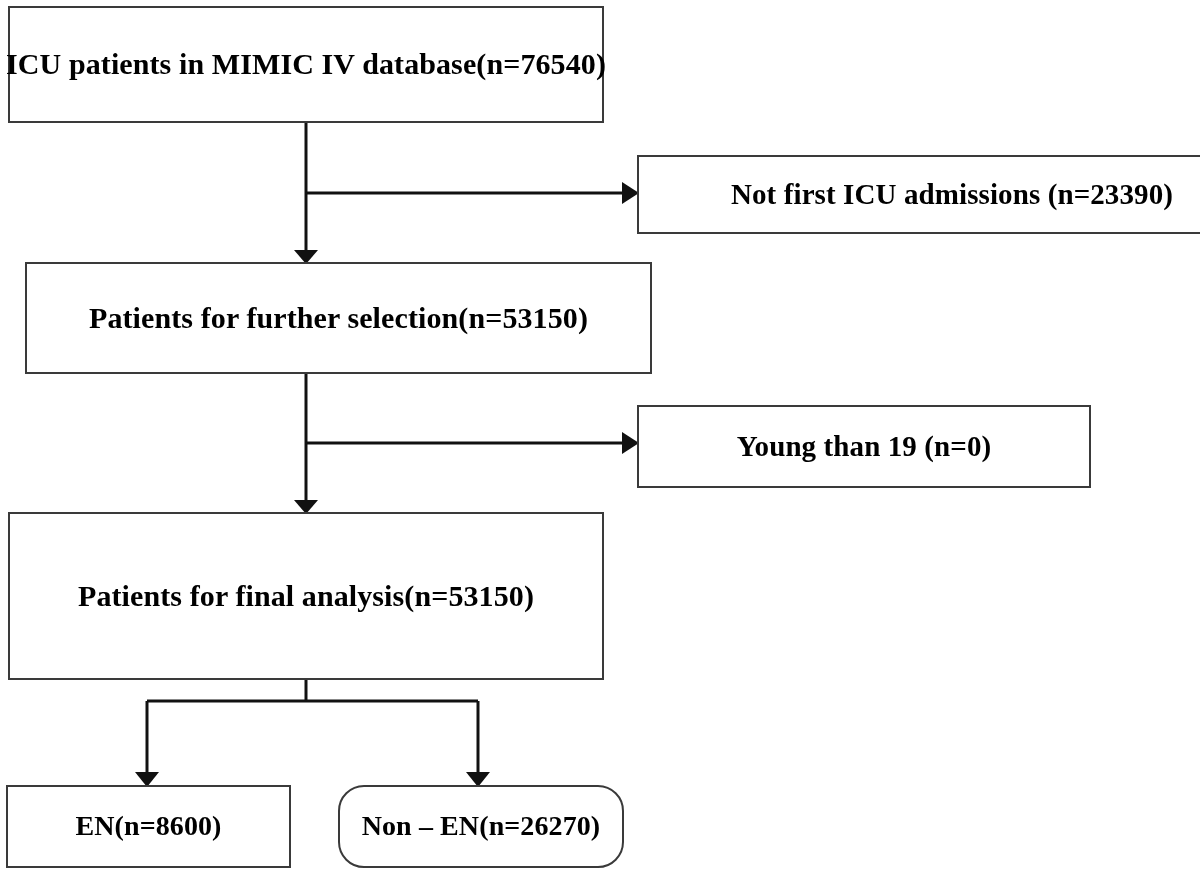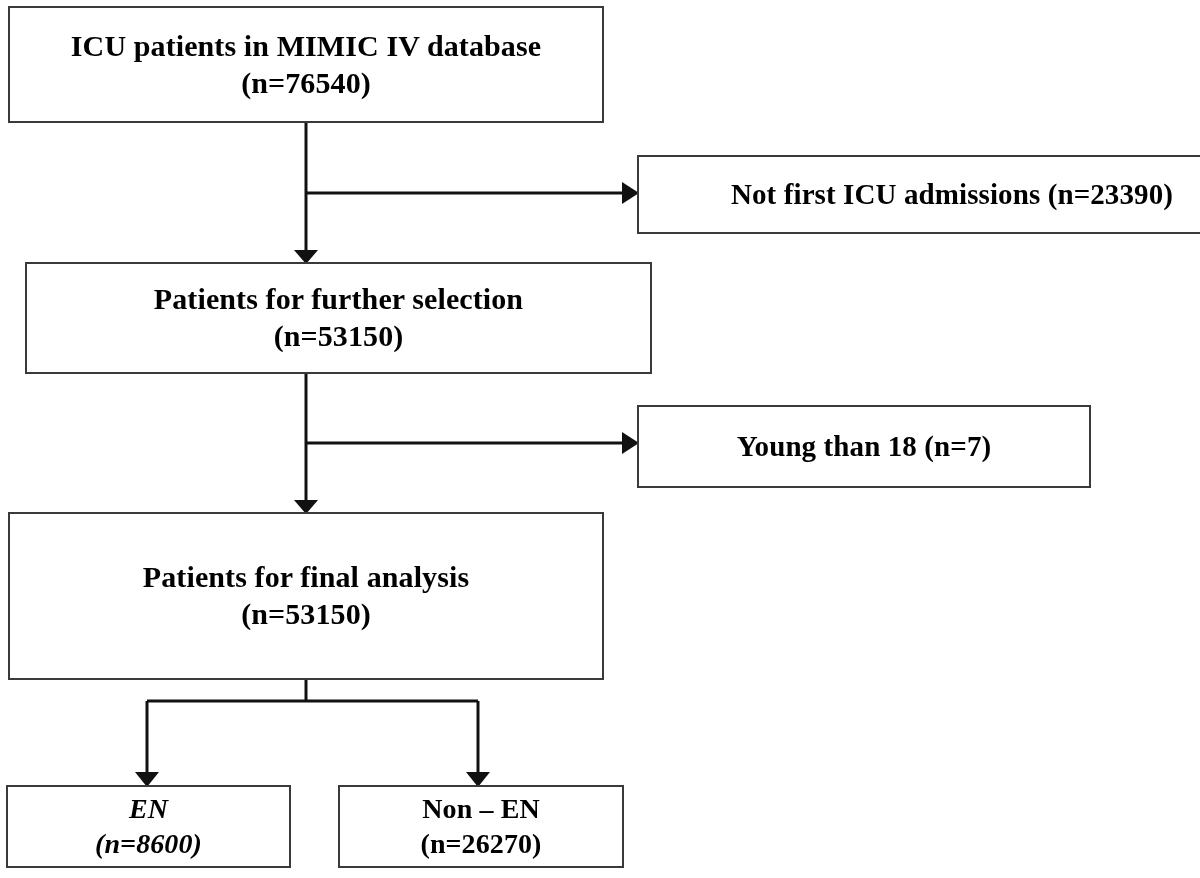--- a/index.html
+++ b/index.html
@@ -16,21 +16,21 @@
     height: 878px;
     background: #ffffff;
     overflow: hidden;
   }
   .node-box {
     position: absolute;
     box-sizing: border-box;
     border: 2px solid #3a3a3a;
     background: #ffffff;
     display: flex;
-    flex-direction: column;
+    flex-direction: row;
     align-items: center;
     justify-content: center;
     text-align: center;
     font-weight: bold;
     color: #000000;
     line-height: 1.22;
     letter-spacing: 0.1px;
   }
   .node-line {
     display: block;
@@ -56,25 +56,25 @@
     justify-content: center;
   }
   #box-exclude-2 {
     left: 637px; top: 405px; width: 454px; height: 83px;
     font-size: 29px;
   }
   
   #box-en {
     left: 6px;  top: 785px; width: 285px; height: 83px;
     font-size: 28px;
-    font-style: italic;
   }
   #box-non-en {
     left: 338px; top: 785px; width: 286px; height: 83px;
     font-size: 28px;
+    border-radius: 26px;
   }
   
   #connectors {
     position: absolute;
     left: 0; top: 0;
     width: 1200px;
     height: 878px;
     pointer-events: none;
   }
   #connectors line, #connectors path.conn {
@@ -121,21 +121,21 @@
   <div class="node-box" id="box-exclude-1">
     <span class="node-line">Not first ICU admissions (n=23390)</span>
   </div>
 
   <div class="node-box" id="box-further">
     <span class="node-line">Patients for further selection</span>
     <span class="node-line">(n=53150)</span>
   </div>
 
   <div class="node-box" id="box-exclude-2">
-    <span class="node-line">Young than 18 (n=7)</span>
+    <span class="node-line">Young than 19 (n=0)</span>
   </div>
 
   <div class="node-box" id="box-final">
     <span class="node-line">Patients for final analysis</span>
     <span class="node-line">(n=53150)</span>
   </div>
 
   <div class="node-box" id="box-en">
     <span class="node-line">EN</span>
     <span class="node-line">(n=8600)</span>

